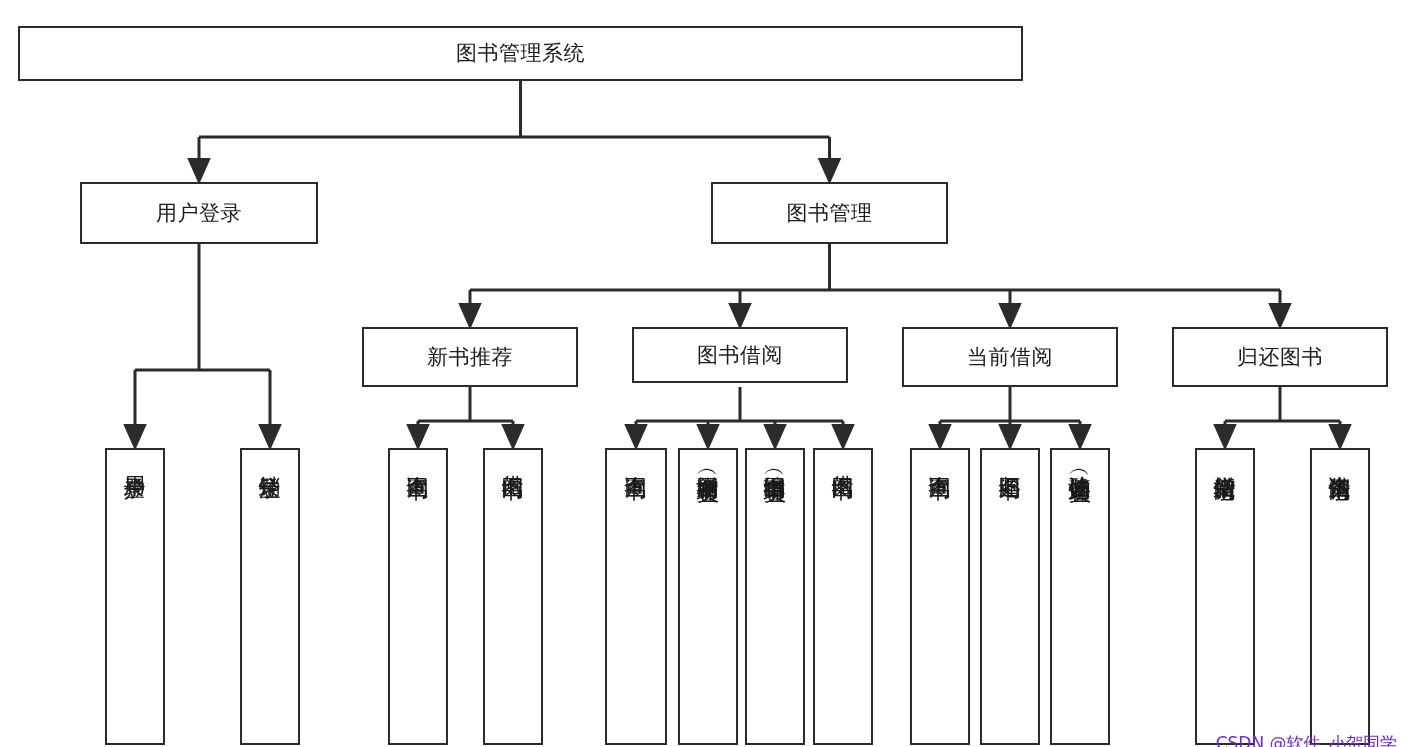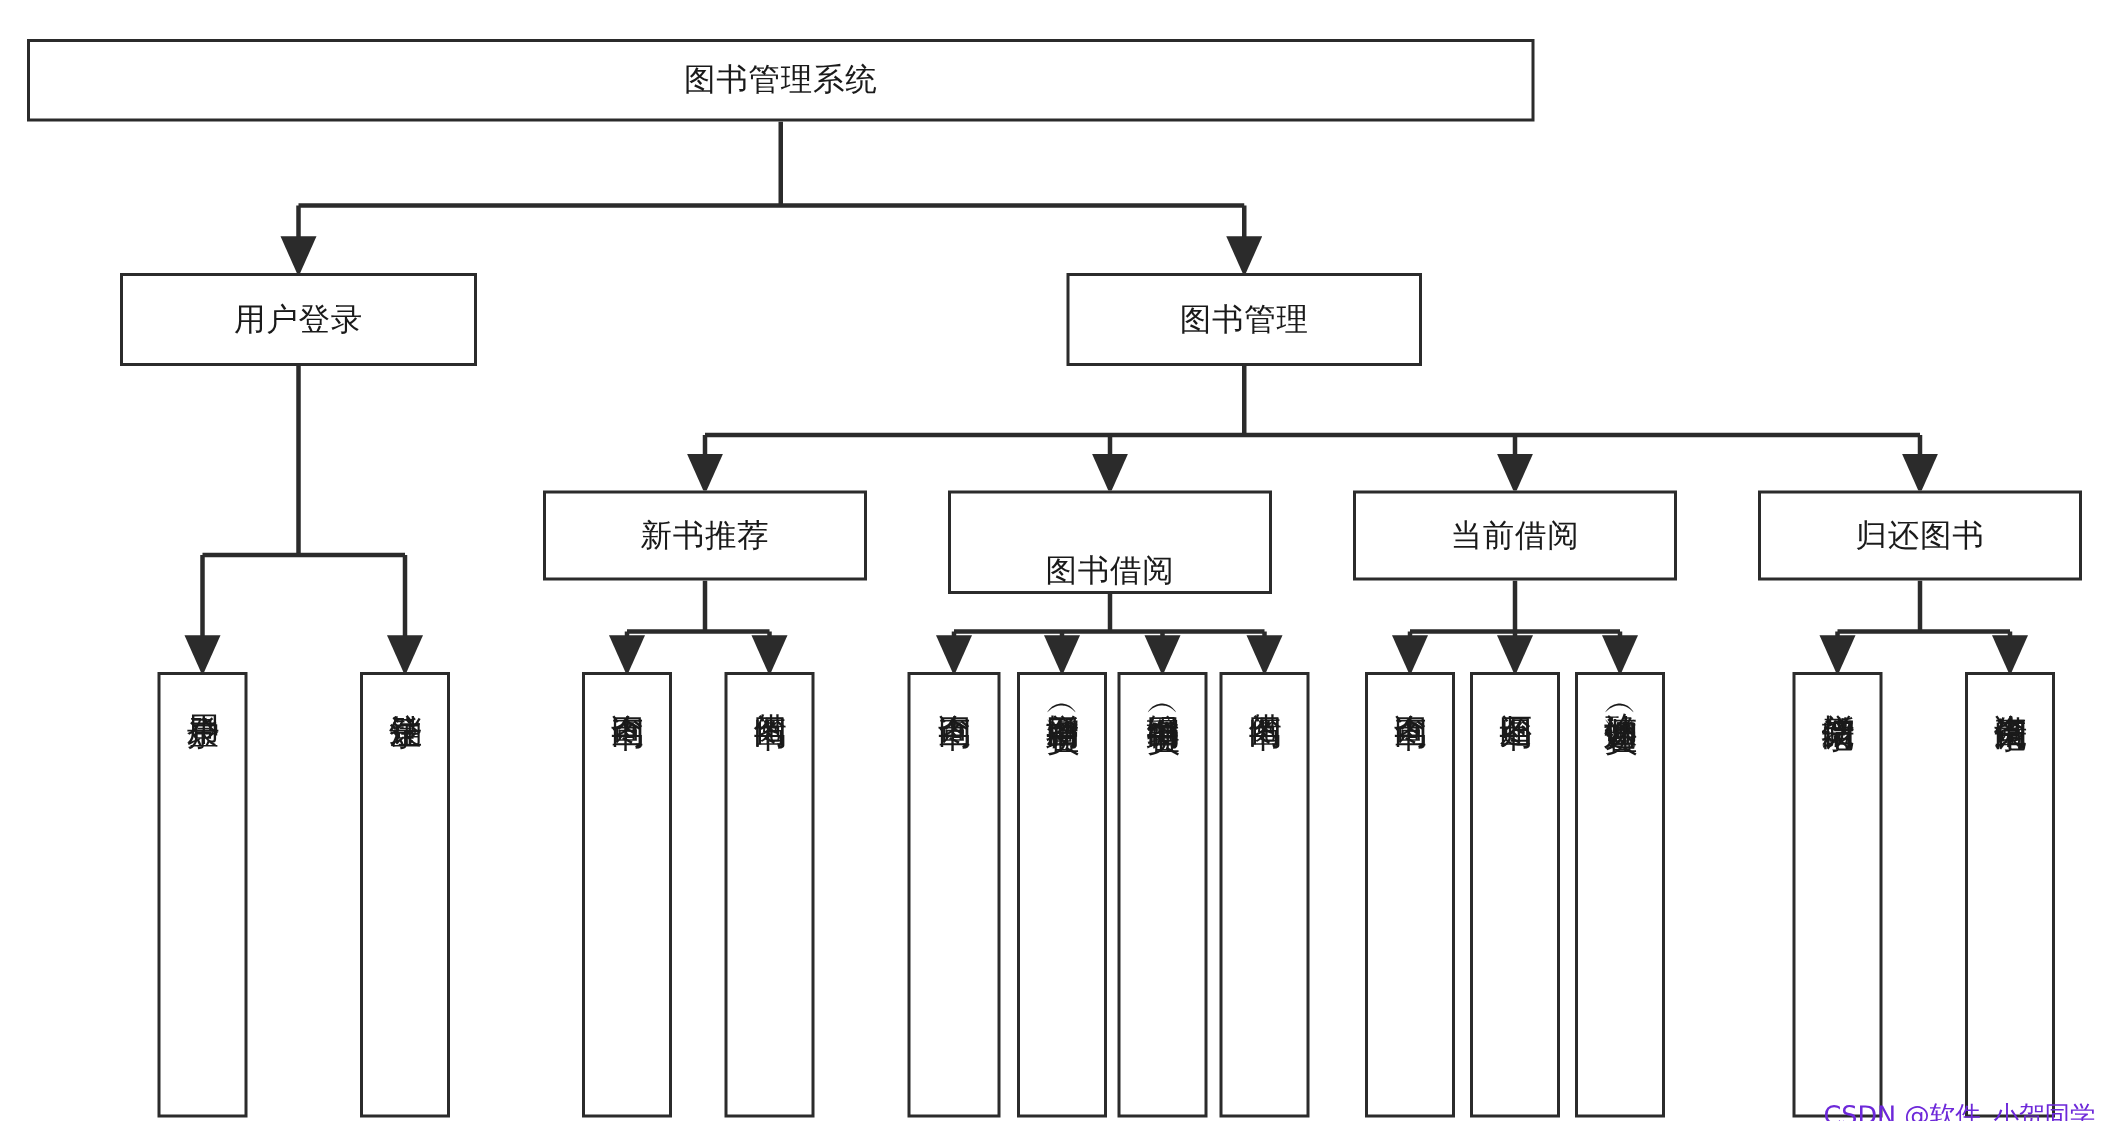--- a/index.html
+++ b/index.html
@@ -126,21 +126,21 @@
   </div>
 
   <div class="node horizontal" style="left: 362px; top: 315px; width: 216px; height: 60px;">
     <span class="node-label">新书推荐</span>
   </div>
 
   <div class="node horizontal" style="left: 711px; top: 170px; width: 237px; height: 62px;">
     <span class="node-label">图书管理</span>
   </div>
 
-  <div class="node horizontal" style="left: 632px; top: 315px; width: 216px; height: 69px; align-items: flex-end;">
+  <div class="node horizontal" style="left: 632px; top: 315px; width: 216px; height: 56px;">
     <span class="node-label">图书借阅</span>
   </div>
 
   <div class="node horizontal" style="left: 902px; top: 315px; width: 216px; height: 60px;">
     <span class="node-label">当前借阅</span>
   </div>
 
   <div class="node horizontal" style="left: 1172px; top: 315px; width: 216px; height: 60px;">
     <span class="node-label">归还图书</span>
   </div>

